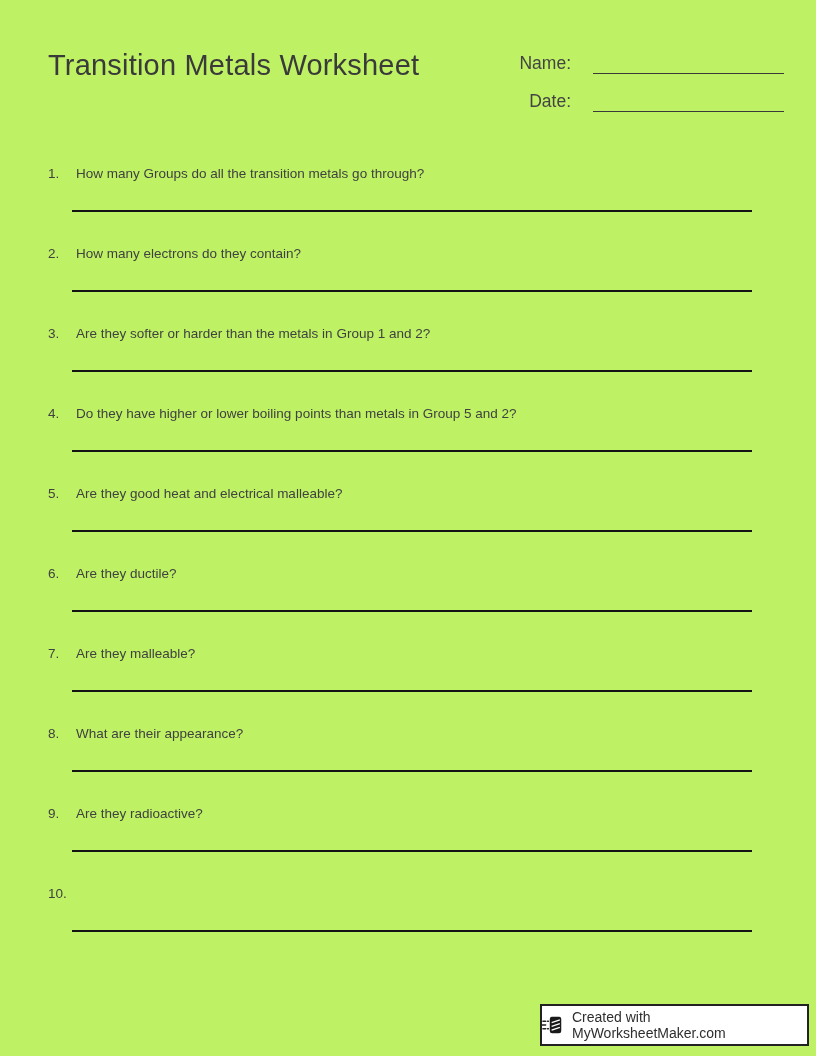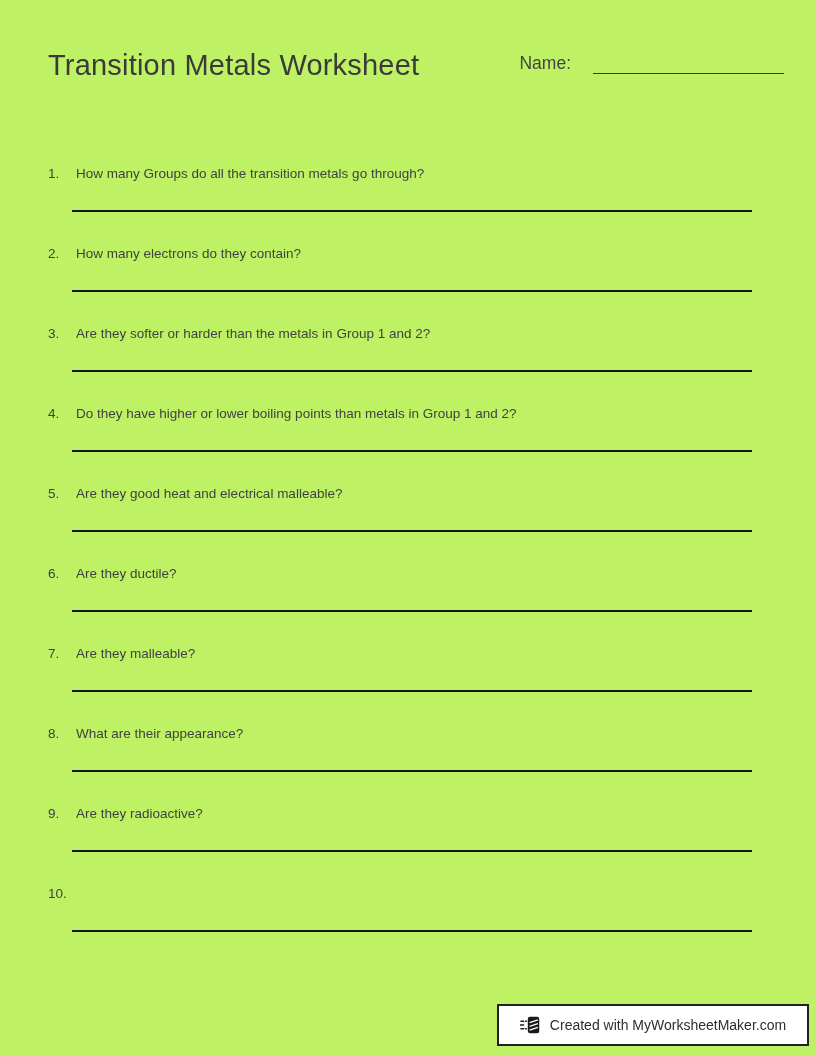--- a/index.html
+++ b/index.html
@@ -76,21 +76,21 @@
     border-bottom: 2.5px solid #141414;
     margin-left: 24px;
     margin-right: 0;
     width: 680px;
     margin-top: 27px;
   }
   .footer-badge {
     position: absolute;
     right: 7px;
     bottom: 10px;
-    width: 312px;
+    width: 269px;
     height: 42px;
     border: 2px solid #222222;
     background: #ffffff;
     display: flex;
     align-items: center;
     justify-content: center;
     gap: 8px;
     box-sizing: border-box;
   }
   .footer-text {
@@ -108,20 +108,24 @@
 
 <div class="page">
 
   <h1 class="title">Transition Metals Worksheet</h1>
 
   <div class="header-fields">
     <div class="field-row">
       <span class="field-label">Name:</span>
       <span class="field-line"></span>
     </div>
+    <div class="field-row">
+      <span class="field-label">Date:</span>
+      <span class="field-line"></span>
+    </div>
   </div>
 
   <div class="questions">
     <div class="question">
       <div class="question-row">
         <span class="question-number">1.</span>
         <span class="question-text">How many Groups do all the transition metals go through?</span>
       </div>
       <div class="answer-line"></div>
     </div>
@@ -138,21 +142,21 @@
       <div class="question-row">
         <span class="question-number">3.</span>
         <span class="question-text">Are they softer or harder than the metals in Group 1 and 2?</span>
       </div>
       <div class="answer-line"></div>
     </div>
 
     <div class="question">
       <div class="question-row">
         <span class="question-number">4.</span>
-        <span class="question-text">Do they have higher or lower boiling points than metals in Group 1 and 2?</span>
+        <span class="question-text">Do they have higher or lower boiling points than metals in Group 5 and 2?</span>
       </div>
       <div class="answer-line"></div>
     </div>
 
     <div class="question">
       <div class="question-row">
         <span class="question-number">5.</span>
         <span class="question-text">Are they good heat and electrical malleable?</span>
       </div>
       <div class="answer-line"></div>

